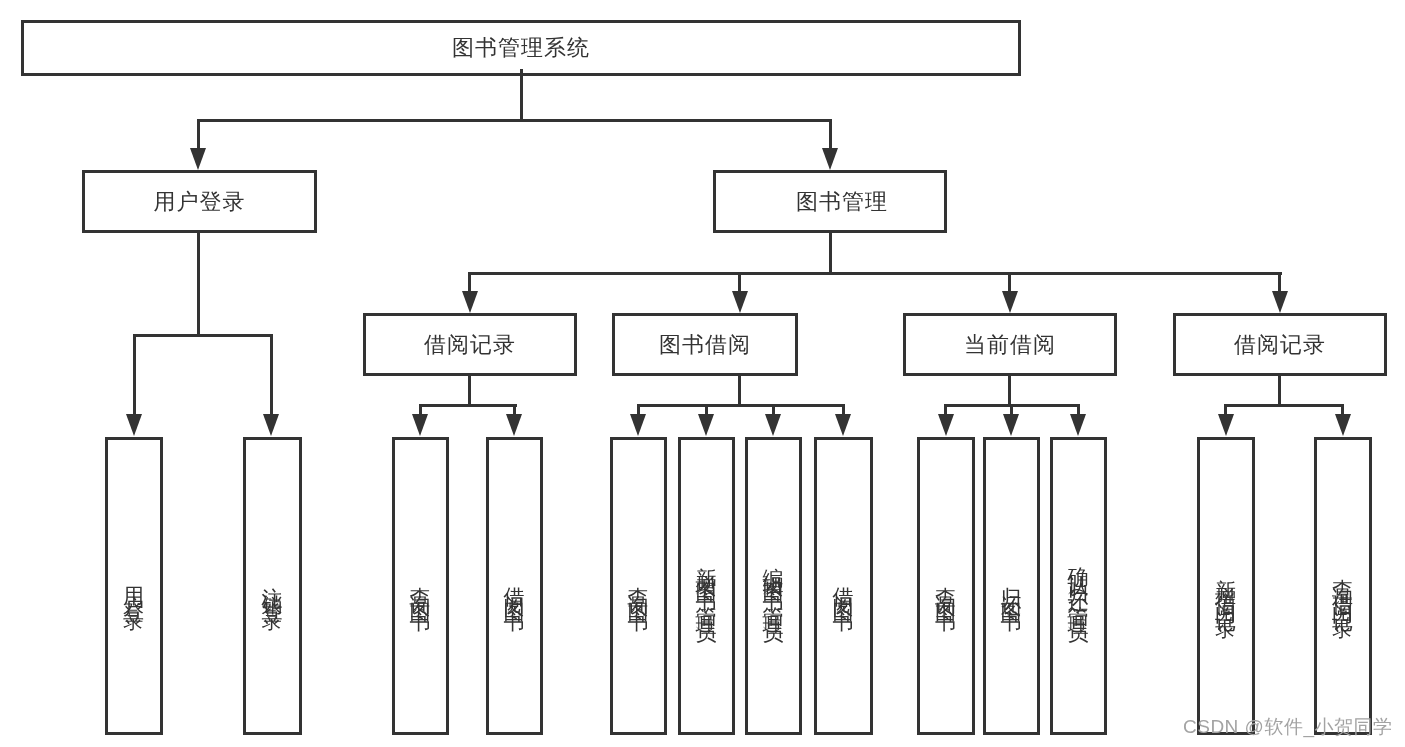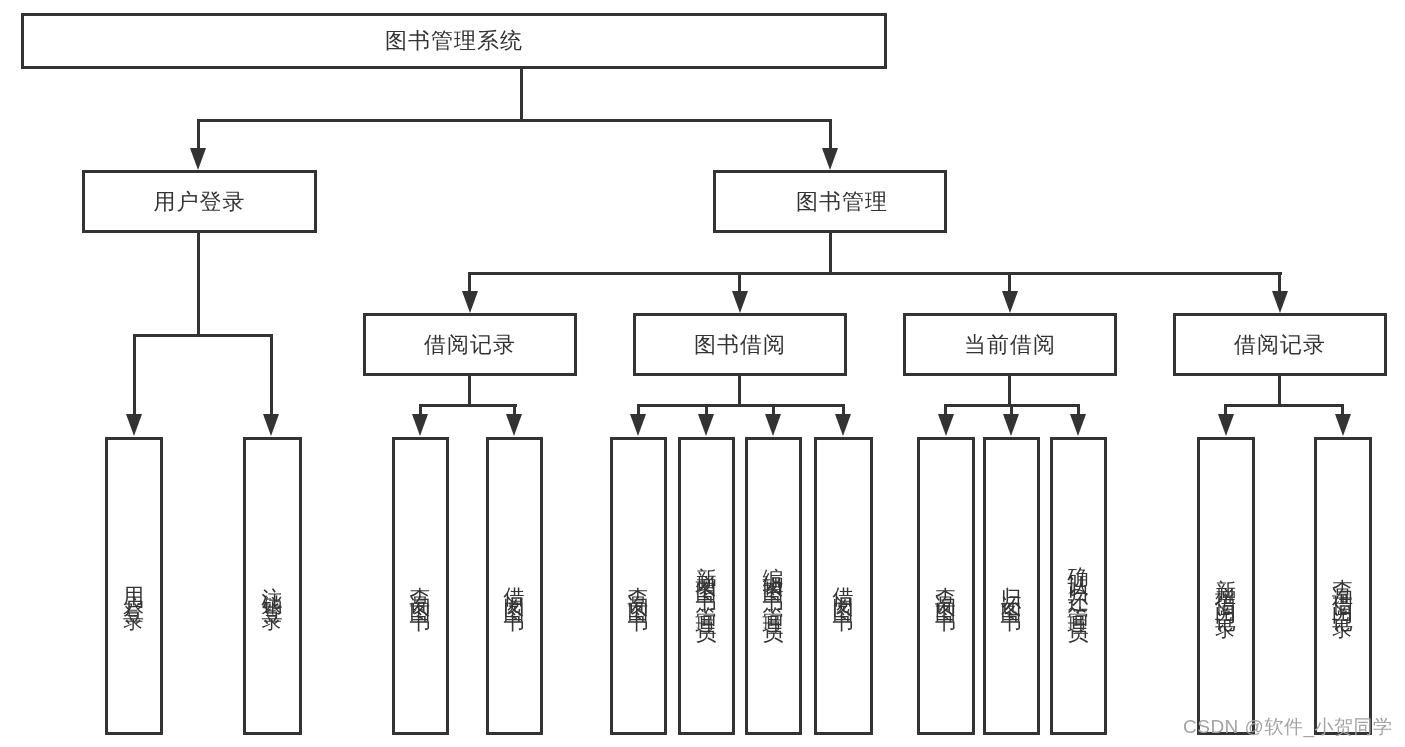--- a/index.html
+++ b/index.html
@@ -58,21 +58,21 @@
     color: #a3a3a3;
     letter-spacing: 0.5px;
     white-space: nowrap;
   }
 </style>
 </head>
 <body>
 
 <div class="canvas">
 
-  <div class="box" style="left:21px; top:13px; width:866px; height:56px;">
+  <div class="box" style="left:21px; top:20px; width:1000px; height:56px;">
     <span class="lbl">图书管理系统</span>
   </div>
 
   <div class="line" style="left:520px; top:69px; width:3px; height:52px;"></div>
   <div class="line" style="left:197px; top:119px; width:635px; height:3px;"></div>
   <div class="line" style="left:197px; top:119px; width:3px; height:34px;"></div>
   <div class="ahead" style="left:190px; top:148px;"></div>
   <div class="line" style="left:829px; top:119px; width:3px; height:34px;"></div>
   <div class="ahead" style="left:822px; top:148px;"></div>
 
@@ -97,21 +97,21 @@
   <div class="line" style="left:738px; top:272px; width:3px; height:21px;"></div>
   <div class="ahead" style="left:732px; top:291px;"></div>
   <div class="line" style="left:1008px; top:272px; width:3px; height:21px;"></div>
   <div class="ahead" style="left:1002px; top:291px;"></div>
   <div class="line" style="left:1278px; top:272px; width:3px; height:21px;"></div>
   <div class="ahead" style="left:1272px; top:291px;"></div>
 
   <div class="box" style="left:363px; top:313px; width:214px; height:63px;">
     <span class="lbl">借阅记录</span>
   </div>
-  <div class="box" style="left:633px; top:313px; width:214px; height:63px;">
+  <div class="box" style="left:612px; top:313px; width:186px; height:63px;">
     <span class="lbl">图书借阅</span>
   </div>
   <div class="box" style="left:903px; top:313px; width:214px; height:63px;">
     <span class="lbl">当前借阅</span>
   </div>
   <div class="box" style="left:1173px; top:313px; width:214px; height:63px;">
     <span class="lbl">借阅记录</span>
   </div>
 
   <div class="line" style="left:468px; top:376px; width:3px; height:31px;"></div>

